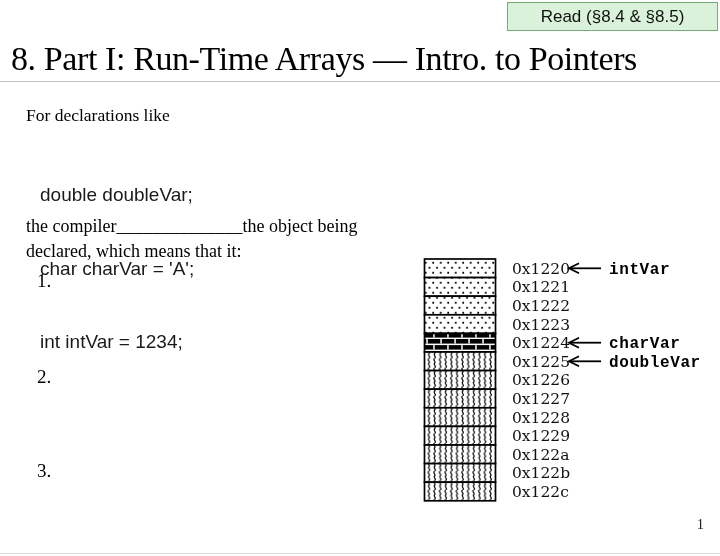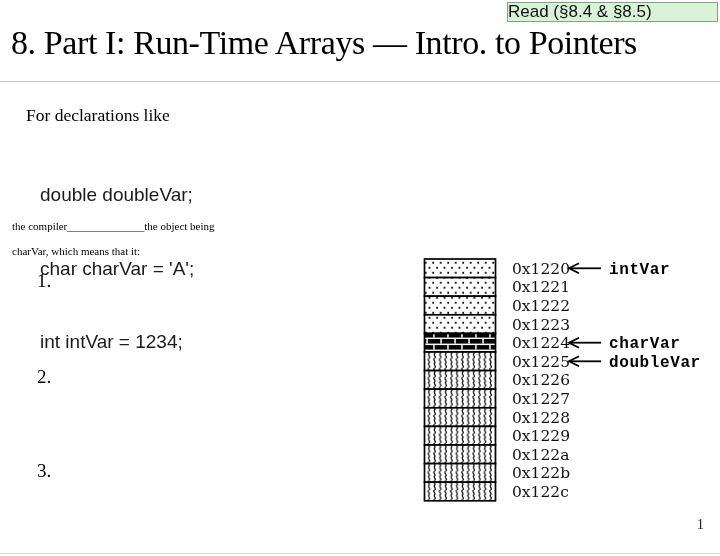--- a/index.html
+++ b/index.html
@@ -7,50 +7,50 @@
   .slide {
     position: relative;
     width: 720px; height: 556px;
     background: #ffffff;
     overflow: hidden;
     font-family: "Liberation Serif", serif;
     color: #000;
   }
   .read-box {
     position: absolute; left: 507px; top: 2px;
-    width: 211px; height: 20px;
+    width: 211px; height: 29px;
     background: #d9f2d9;
     border: 1.5px solid #79a879;
-    display: flex; align-items: center; 
+    display: flex; align-items: center; justify-content: center;
     font-family: "Liberation Sans", sans-serif;
     font-size: 17px; color: #111;
   }
   .slide-title {
-    position: absolute; left: 11px; top: 24px; width: 708px;
+    position: absolute; left: 11px; top: 40px; width: 708px;
     font-family: "Liberation Serif", serif;
     font-size: 34px; letter-spacing: -0.4px;
     white-space: nowrap; color: #000;
   }
   .title-divider {
     position: absolute; left: 0; top: 81px;
     width: 720px; height: 1px; background: #c3c3c3;
   }
   .intro-text {
     position: absolute; left: 26px; top: 105px;
     font-size: 17.5px;
   }
   .code-block {
     position: absolute; left: 40px; top: 134px;
     font-family: Liberation Sans, sans-serif;
     font-size: 19px; line-height: 24.5px; color: #1a1a1a;
     white-space: pre;
   }
   .paragraph {
-    position: absolute; left: 12px; top: 214px;
-    font-size: 11px; line-height: 24.5px;
+    position: absolute; left: 26px; top: 214px;
+    font-size: 18px; line-height: 24.5px;
   }
   .list-item {
     position: absolute; left: 37px;
     font-size: 19px;
   }
   .list-item-1 { top: 270px; }
   .list-item-2 { top: 366px; }
   .list-item-3 { top: 460px; }
   .memory-diagram {
     position: absolute; left: 420px; top: 255px;
@@ -87,21 +87,21 @@
   <div class="intro-text">For declarations like</div>
 
   <div class="code-block">
     <div>double doubleVar;</div>
     <div>char charVar = 'A';</div>
     <div>int intVar = 1234;</div>
   </div>
 
   <div class="paragraph">
     <div>the compiler______________the object being</div>
-    <div>charVar, which means that it:</div>
+    <div>declared, which means that it:</div>
   </div>
 
   <div class="list-item list-item-1">1.</div>
   <div class="list-item list-item-2">2.</div>
   <div class="list-item list-item-3">3.</div>
 
   <svg class="memory-diagram" width="290" height="254" viewBox="0 0 290 254">
     <defs>
       <pattern id="pat-dots" width="7.5" height="10" patternUnits="userSpaceOnUse">
         <rect width="7.5" height="10" fill="#ffffff"></rect>

